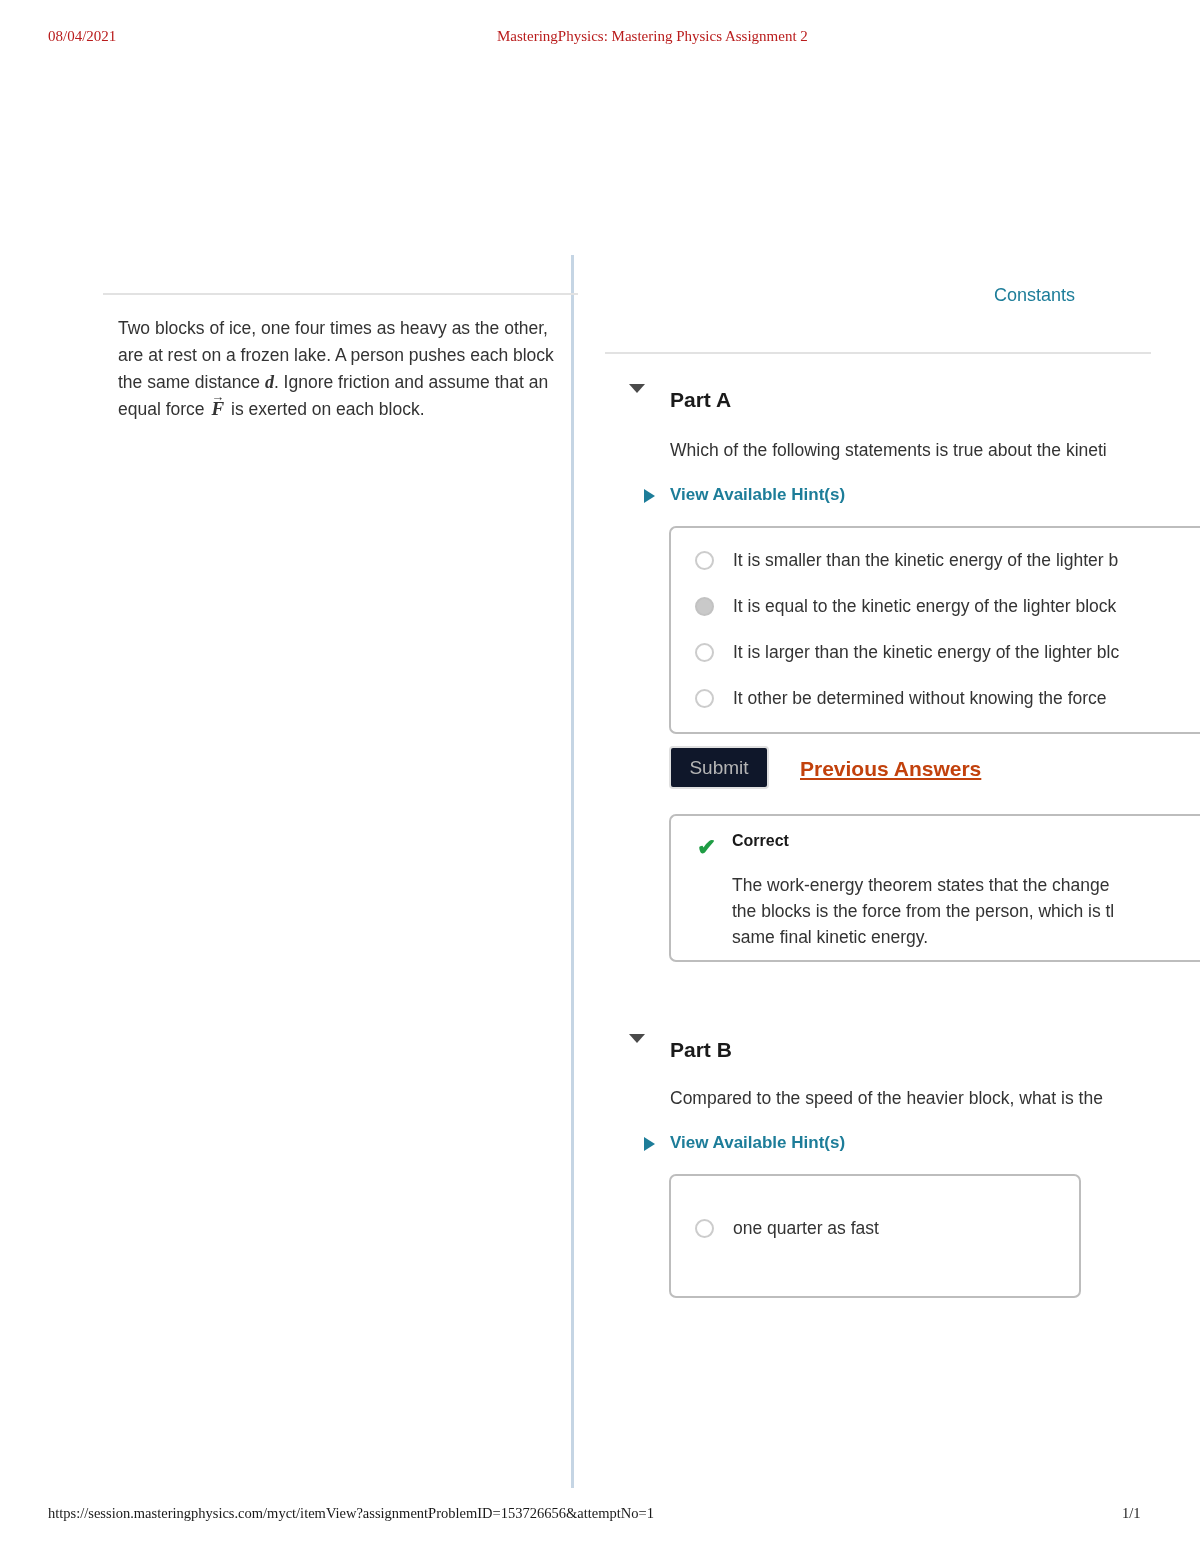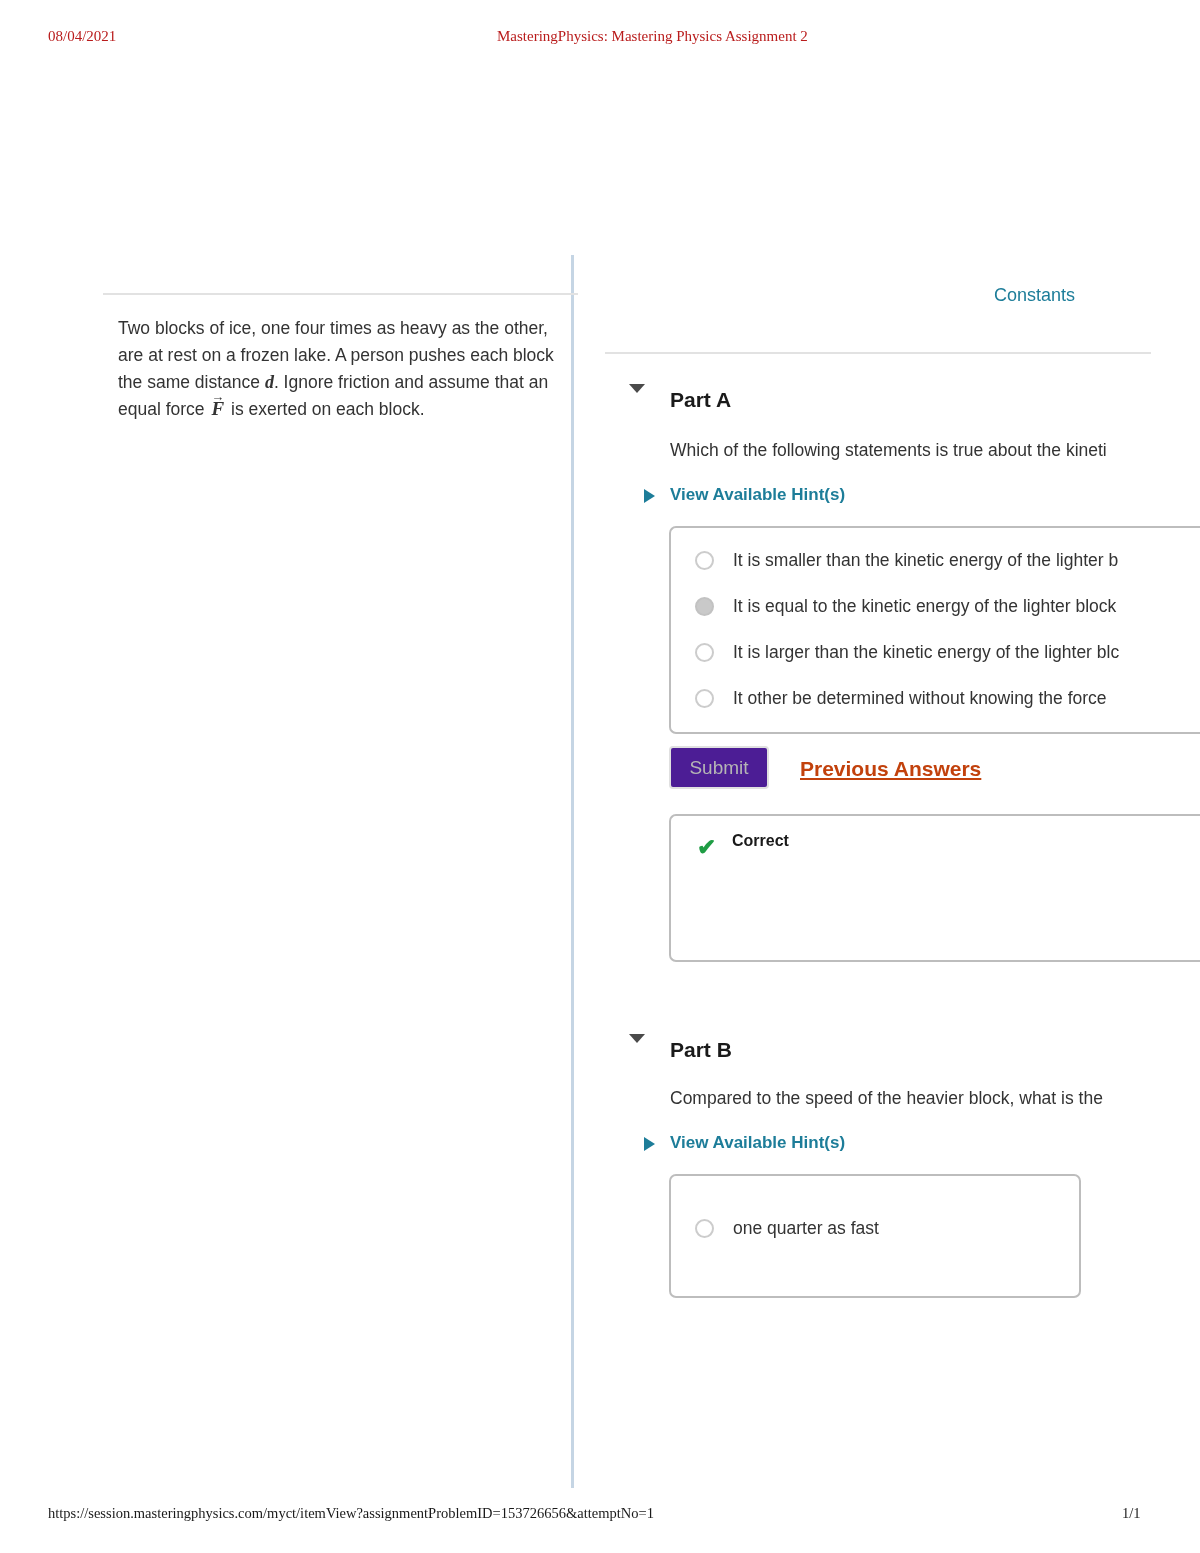--- a/index.html
+++ b/index.html
@@ -264,21 +264,21 @@
   
   .submit-row { position: absolute; left: 0; top: 374px; }
   .submit-btn {
     position: absolute;
     left: 98px;
     top: 0;
     width: 100px;
     height: 43px;
     border: 2px solid #e0e0e0;
     border-radius: 4px;
-    background: #4c1d95;
+    background: #0f172a;
     color: #b5b5b5;
     font-size: 19px;
     font-family: "Liberation Sans", sans-serif;
     cursor: default;
   }
   .prev-answers {
     position: absolute;
     left: 229px;
     top: 11px;
     font-size: 21px;
@@ -385,20 +385,25 @@
     </div>
 
     <div class="submit-row">
       <button class="submit-btn">Submit</button>
       <span class="prev-answers">Previous Answers</span>
     </div>
 
     <div class="feedback-box">
       <span class="check-icon">✔</span>
       <span class="feedback-title">Correct</span>
+      <div class="feedback-body">
+        <div>The work-energy theorem states that the change</div>
+        <div>the blocks is the force from the person, which is tl</div>
+        <div>same final kinetic energy.</div>
+      </div>
     </div>
   </div>
 
   <div class="part-block" id="part-b">
     <div class="part-header">
       <div class="caret-down"></div>
       <div class="part-title">Part B</div>
     </div>
 
     <div class="part-question">Compared to the speed of the heavier block, what is the</div>

